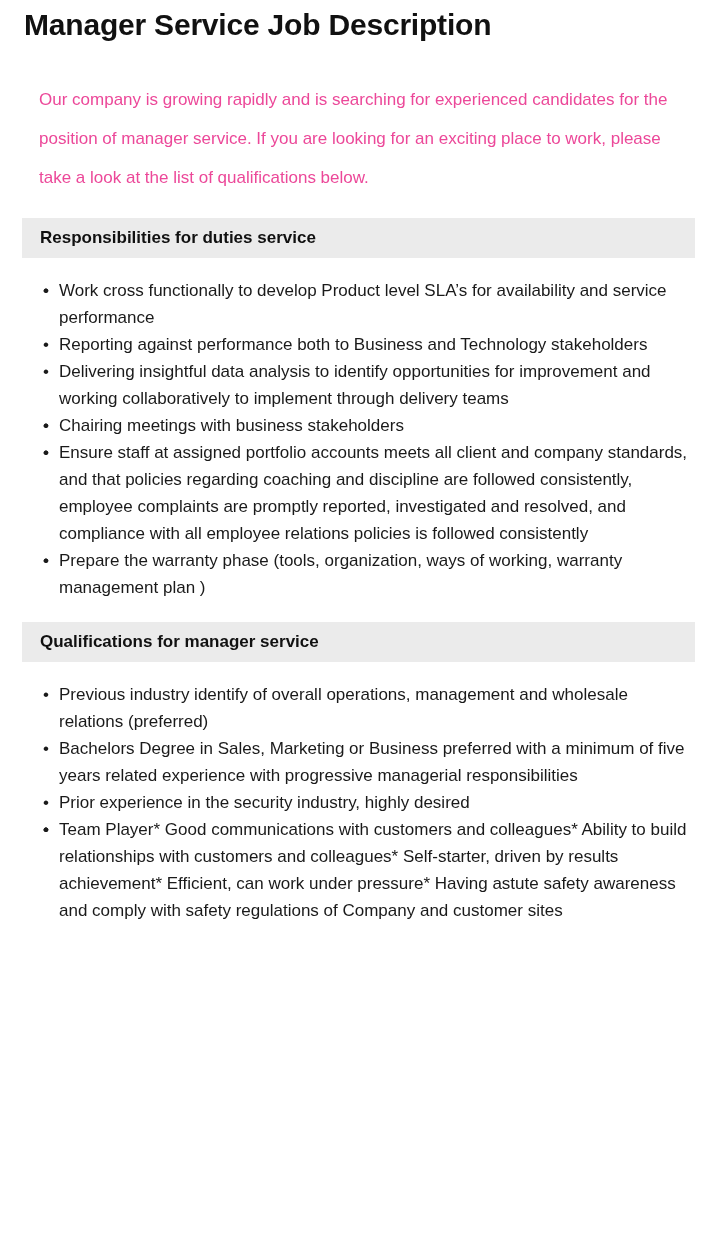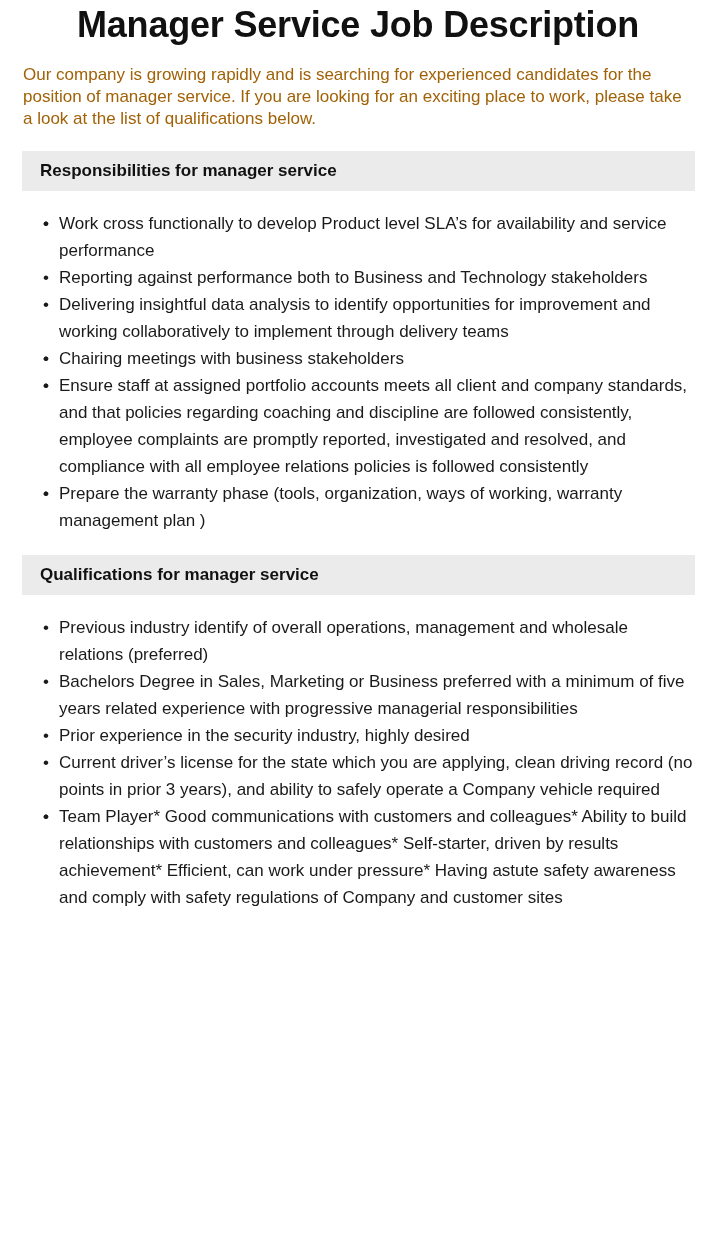--- a/index.html
+++ b/index.html
@@ -16,35 +16,35 @@
     overflow: hidden;
   }
   .page {
     width: 720px;
     height: 1241px;
     position: relative;
     box-sizing: border-box;
     background: #ffffff;
   }
   .doc-title {
-    font-size: 36px;
+    font-size: 30px;
     font-weight: 700;
-    text-align: center;
+    text-align: left;
     color: #111111;
     letter-spacing: -0.2px;
     margin: 0;
     padding: 6px 28px 0 24px;
     line-height: 38px;
   }
   .intro {
-    margin: 0;
+    margin: 16px;
     padding: 20px 25px 0 23px;
     font-size: 17px;
-    line-height: 22px;
-    color: #a16207;
+    line-height: 39px;
+    color: #ec4899;
   }
   .section {
     margin: 0;
     padding: 0;
   }
   .section-header {
     background: #ebebeb;
     margin: 21px 25px 0 22px;
     padding: 10px 0 10px 18px;
     font-size: 17px;
@@ -86,21 +86,21 @@
 </head>
 <body>
 
 <div class="page">
 
   <h1 class="doc-title">Manager Service Job Description</h1>
 
   <p class="intro">Our company is growing rapidly and is searching for experienced candidates for the position of manager service. If you are looking for an exciting place to work, please take a look at the list of qualifications below.</p>
 
   <div class="section">
-    <div class="section-header">Responsibilities for manager service</div>
+    <div class="section-header">Responsibilities for duties service</div>
     <ul class="bullet-list first-list" id="list-0">
         <li>
           <span class="bullet-dot">•</span>
         </li>
         <li>
           <span class="bullet-dot">•</span>
           <span class="li-text">Work cross functionally to develop Product level SLA’s for availability and service performance</span>
         </li>
         <li>
           <span class="bullet-dot">•</span>
@@ -144,21 +144,20 @@
         <li>
           <span class="bullet-dot">•</span>
           <span class="li-text">Bachelors Degree in Sales, Marketing or Business preferred with a minimum of five years related experience with progressive managerial responsibilities</span>
         </li>
         <li>
           <span class="bullet-dot">•</span>
           <span class="li-text">Prior experience in the security industry, highly desired</span>
         </li>
         <li>
           <span class="bullet-dot">•</span>
-          <span class="li-text">Current driver’s license for the state which you are applying, clean driving record (no points in prior 3 years), and ability to safely operate a Company vehicle required</span>
         </li>
         <li>
           <span class="bullet-dot">•</span>
         </li>
         <li>
           <span class="bullet-dot">•</span>
           <span class="li-text">Team Player* Good communications with customers and colleagues* Ability to build relationships with customers and colleagues* Self-starter, driven by results achievement* Efficient, can work under pressure* Having astute safety awareness and comply with safety regulations of Company and customer sites</span>
         </li>
       </ul>
   </div>

